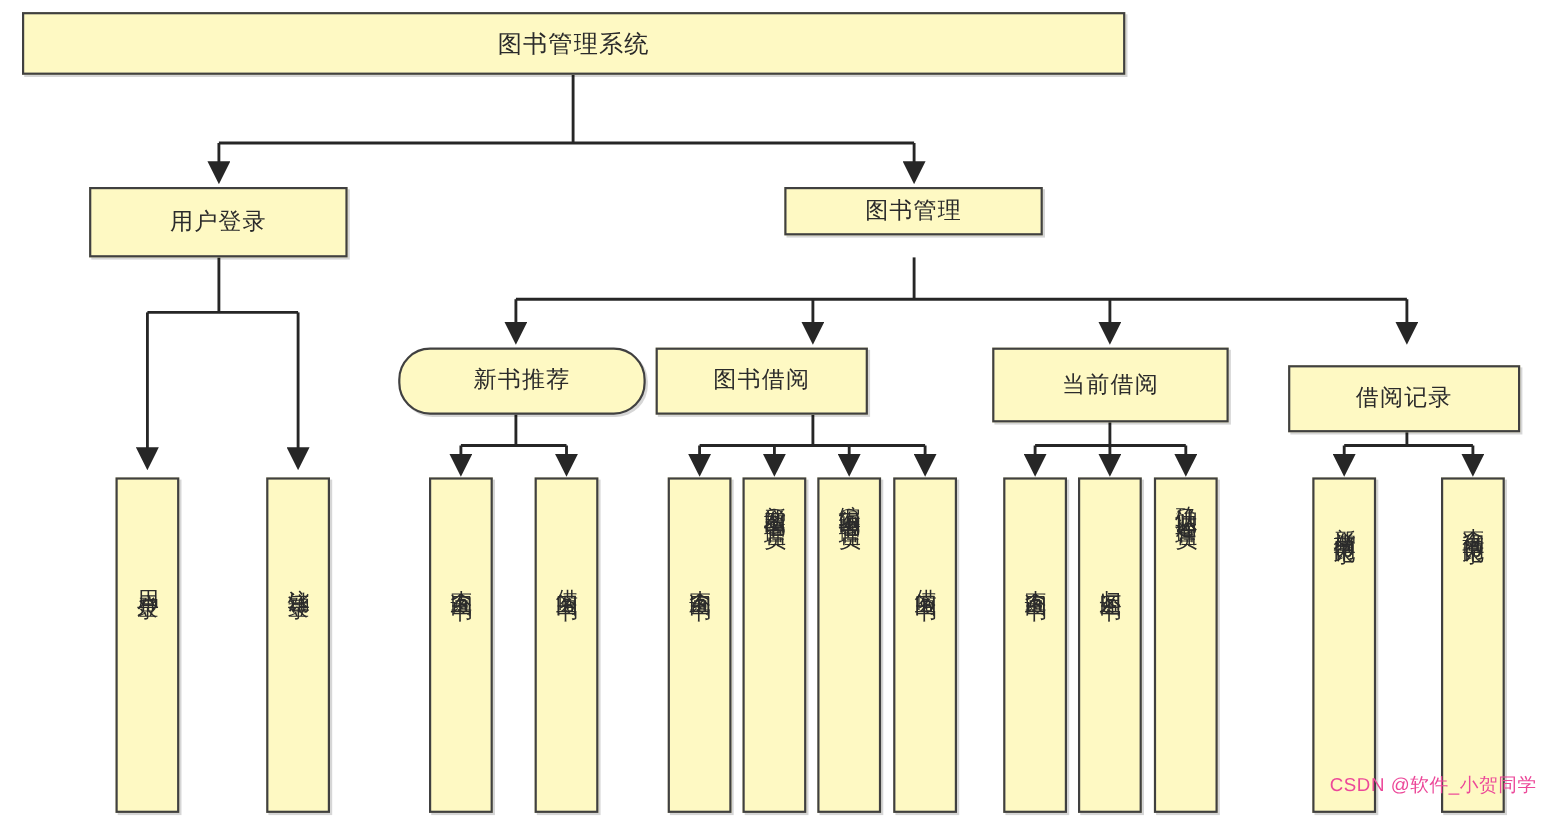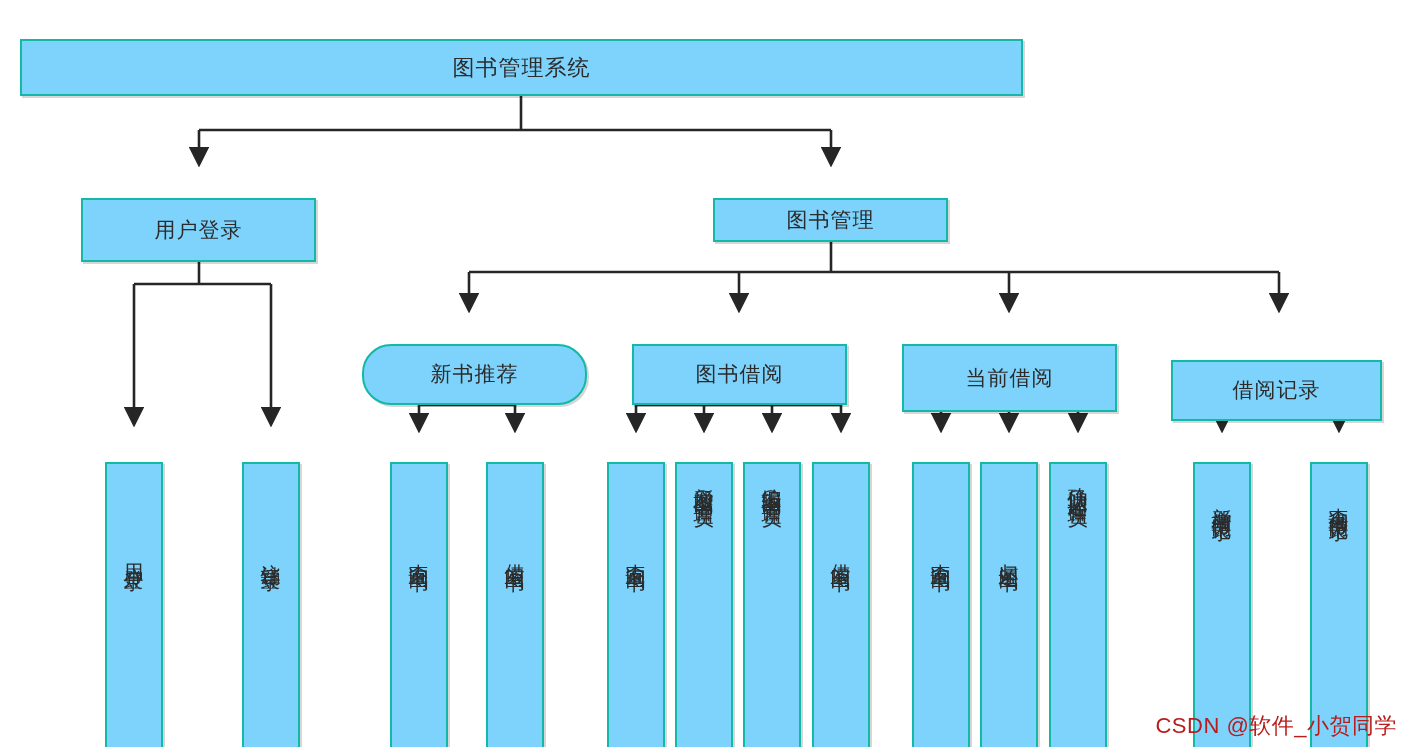--- a/index.html
+++ b/index.html
@@ -19,27 +19,26 @@
     position: absolute;
     left: 0; top: 0;
     width: 1405px;
     height: 747px;
   }
 
   
   .node {
     position: absolute;
     box-sizing: border-box;
-    background: #7dd3fc;
-    border: 2px solid #14b8a6;
+    background: #fef9c3;
+    border: 2px solid #404040;
     box-shadow: 2px 2px 0 rgba(0,0,0,0.16);
     display: flex;
     align-items: center;
     justify-content: center;
-    margin-top: 28px;
   }
   .node-label {
     color: #2b2b2b;
     font-size: 21px;
     line-height: 1.25;
     letter-spacing: 1px;
     white-space: nowrap;
     text-align: center;
   }
 
@@ -72,23 +71,23 @@
     left: 0; top: 0;
     width: 1405px;
     height: 747px;
     pointer-events: none;
   }
 
   
   #watermark {
     position: absolute;
     right: 8px;
-    bottom: 6px;
-    color: #b91c1c;
-    font-size: 22px;
+    bottom: 22px;
+    color: #ec4899;
+    font-size: 17px;
     letter-spacing: 0.5px;
     white-space: nowrap;
   }
 </style>
 </head>
 <body>
 
 <div id="diagram-root">
 
   <svg id="connectors" viewBox="0 0 1405 747" width="1405" height="747">
@@ -150,21 +149,21 @@
   </div>
 
   <div class="node" style="left:713px; top:170px; width:235px; height:44px;">
     <span class="node-label">图书管理</span>
   </div>
 
   <div class="node" style="left:362px; top:316px; width:225px; height:61px;border-radius:29px;">
     <span class="node-label">新书推荐</span>
   </div>
 
-  <div class="node" style="left:632px; top:316px; width:215px; height:61px;">
+  <div class="node" style="left:596px; top:316px; width:193px; height:61px;">
     <span class="node-label">图书借阅</span>
   </div>
 
   <div class="node" style="left:902px; top:316px; width:215px; height:68px;">
     <span class="node-label">当前借阅</span>
   </div>
 
   <div class="node" style="left:1171px; top:332px; width:211px; height:61px;">
     <span class="node-label">借阅记录</span>
   </div>

